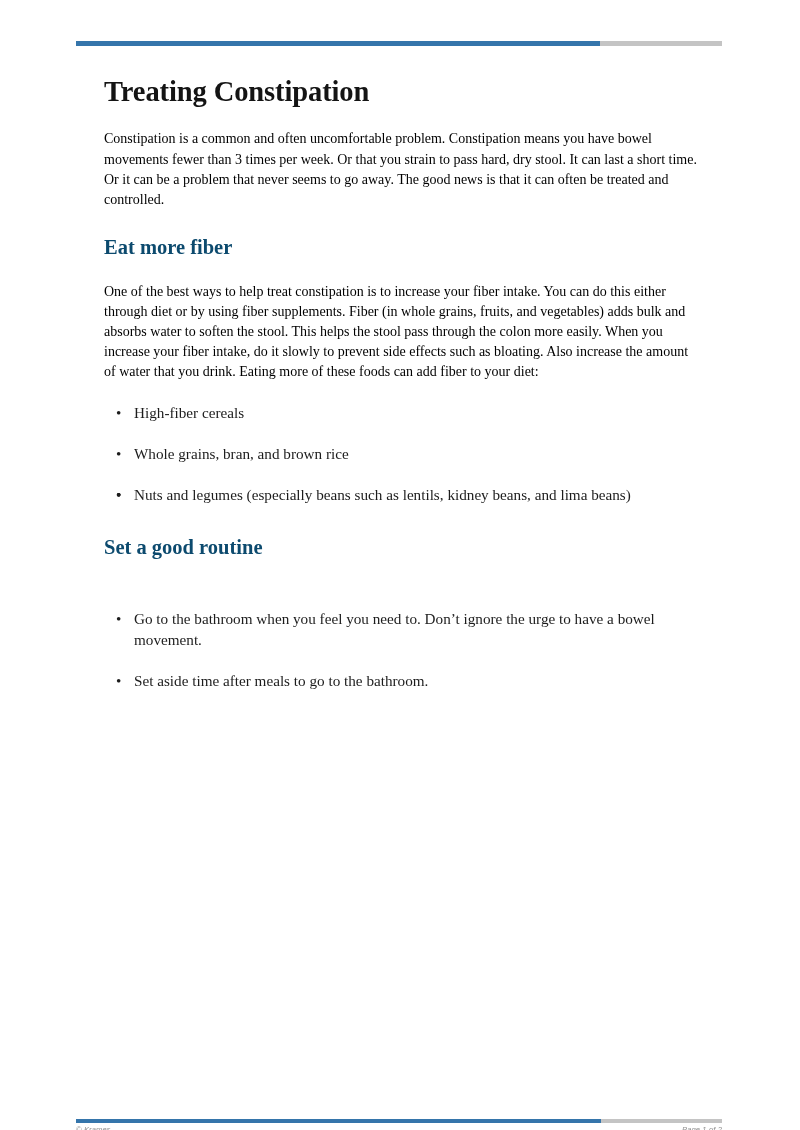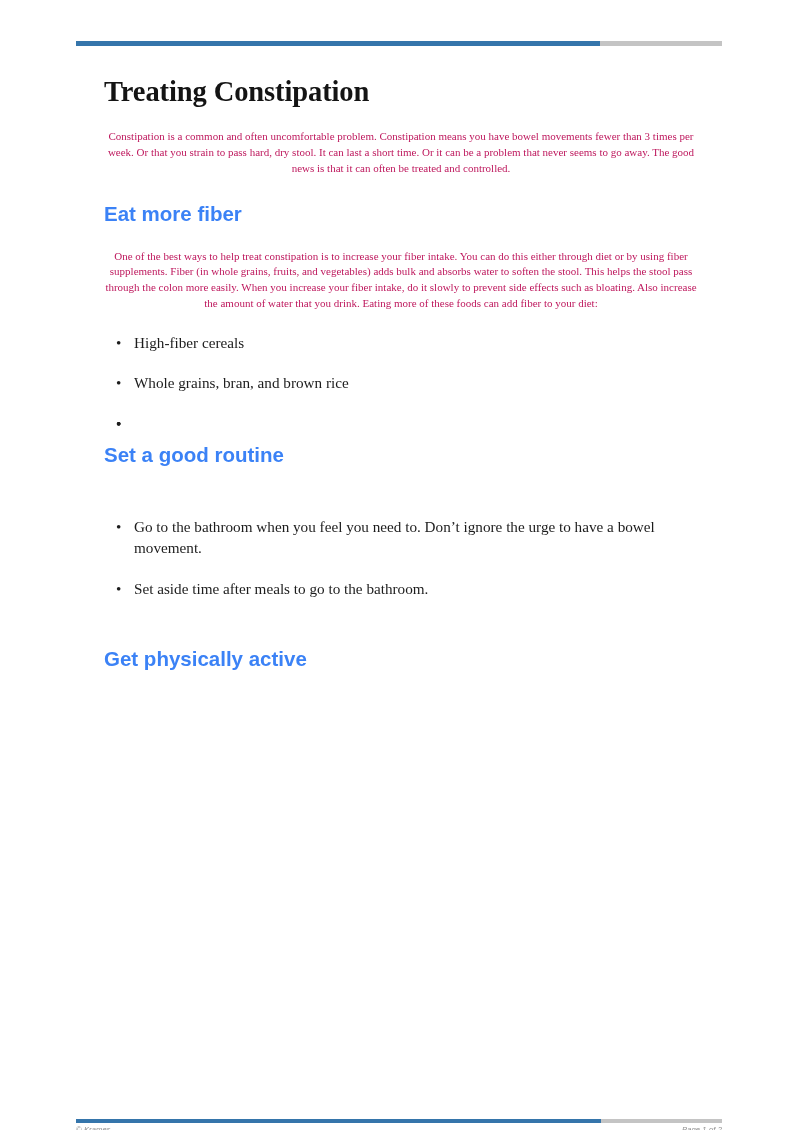--- a/index.html
+++ b/index.html
@@ -59,36 +59,36 @@
     font-size: 28.5px;
     font-weight: 700;
     line-height: 1.14;
     letter-spacing: -0.1px;
     margin: 0 0 0 0;
     padding: 0;
     color: #141414;
   }
 
   h2.section-heading {
-    font-family: Liberation Sans, sans-serif;
+    font-family: Liberation Serif, serif;
     font-size: 20.5px;
     font-weight: 700;
     line-height: 1.2;
     margin: 0;
     padding: 0;
-    color: #3b82f6;
+    color: #0c4a6e;
   }
 
   p.body-text {
-    font-size: 11px;
+    font-size: 14px;
     line-height: 1.44;
     margin: 0;
     padding: 0;
-    color: #be185d;
-    text-align: center;
+    color: #000000;
+    text-align: left;
   }
 
   ul.bullet-list {
     list-style: none;
     margin: 0;
     padding: 0;
   }
   ul.bullet-list > li {
     position: relative;
     padding-left: 30px;
@@ -193,20 +193,21 @@
         <span>Whole grains, bran, and brown rice</span>
       </li>
       <li>
         <span class="bullet-dot">•</span>
       </li>
       <li>
         <span class="bullet-dot">•</span>
       </li>
       <li>
         <span class="bullet-dot">•</span>
+        <span>Nuts and legumes (especially beans such as lentils, kidney beans, and lima beans)</span>
       </li>
     </ul>
 
     <div class="sp-list-to-h2"></div>
 
     <h2 class="section-heading">Set a good routine</h2>
 
     <div class="sp-h2-to-list2"></div>
 
     <ul class="bullet-list">
@@ -215,21 +216,20 @@
         <span>Go to the bathroom when you feel you need to. Don’t ignore the urge to have a bowel movement.</span>
       </li>
       <li>
         <span class="bullet-dot">•</span>
         <span>Set aside time after meals to go to the bathroom.</span>
       </li>
     </ul>
 
     <div class="sp-list2-to-h2"></div>
 
-    <h2 class="section-heading">Get physically active</h2>
 
     <div class="sp-h2b-to-p"></div>
 
 
   </div>
 
   <div class="footer-rule">
     <div class="seg-blue" style="width: 525px; background: rgb(53, 117, 171);"></div>
     <div class="seg-grey" style="background: rgb(196, 196, 196);"></div>
   </div>

